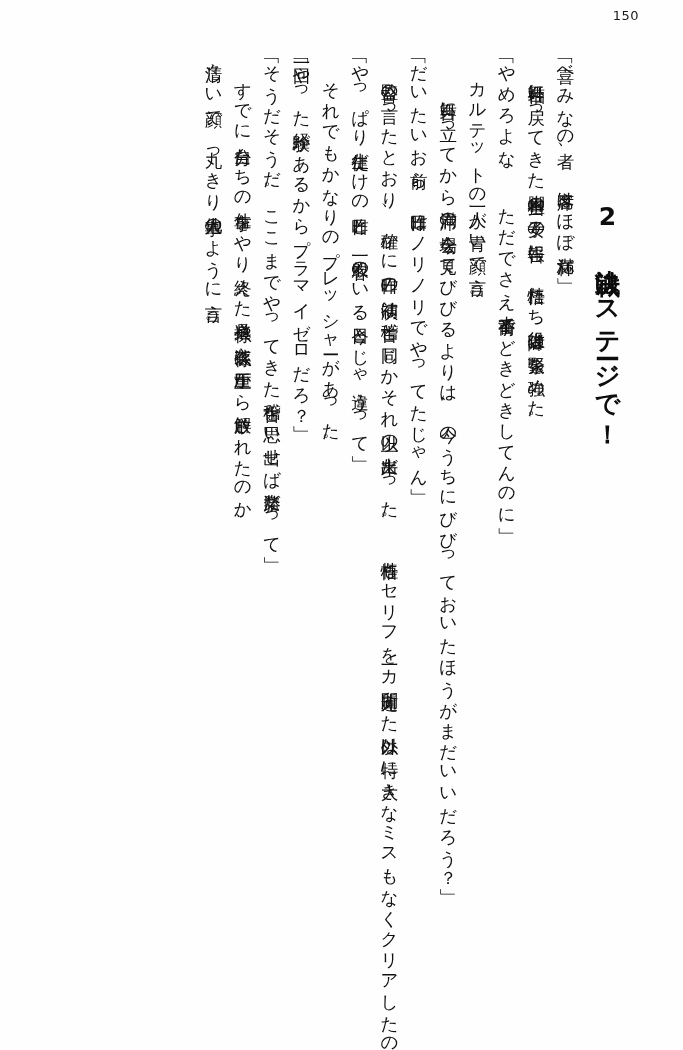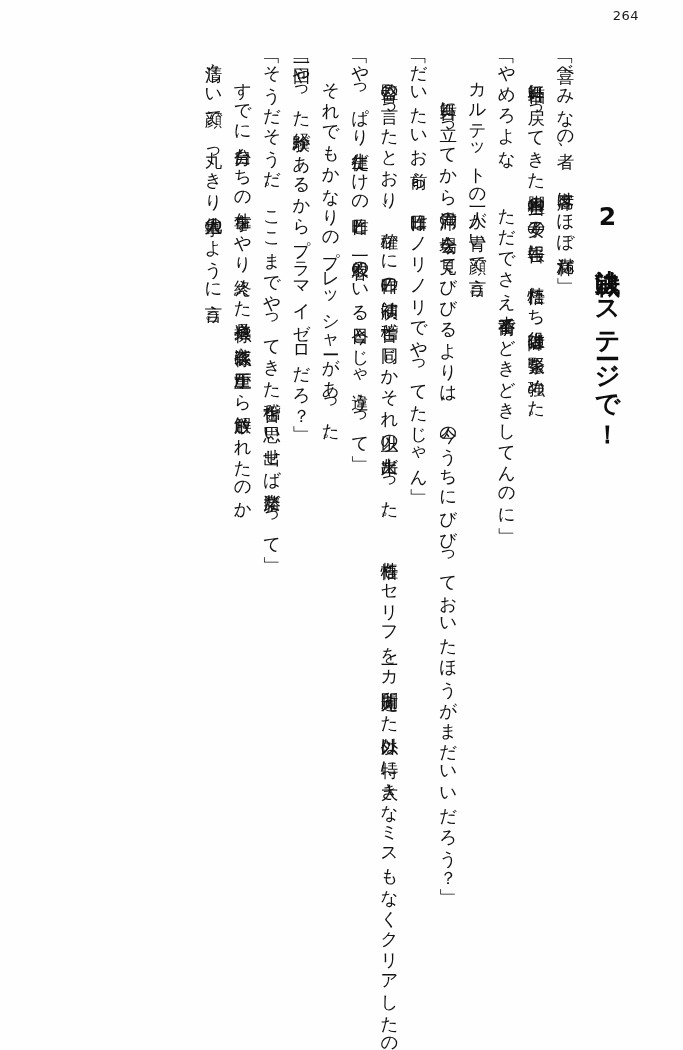--- a/index.html
+++ b/index.html
@@ -84,21 +84,21 @@
   }
   .column.deep-indent {
     padding-top: 36px;
   }
 </style>
 </head>
 <body>
 
 <div class="page">
 
-  <div class="page-number">264</div>
+  <div class="page-number">150</div>
 
   <div class="body-area">
 
     <div class="chapter-head">
       <span class="num">2</span><span>決戦はステージで！</span>
     </div>
 
     <div class="column">「喜べみなの者、　客席はほぼ満杯だ」</div>
     <div class="column indent">舞台袖に戻ってきた脚本担当の女子の報告に、桂悟たち役者陣は緊張を強めた。</div>
     <div class="column">「やめろよな、　ただでさえ本番前でどきどきしてんのに」</div>

